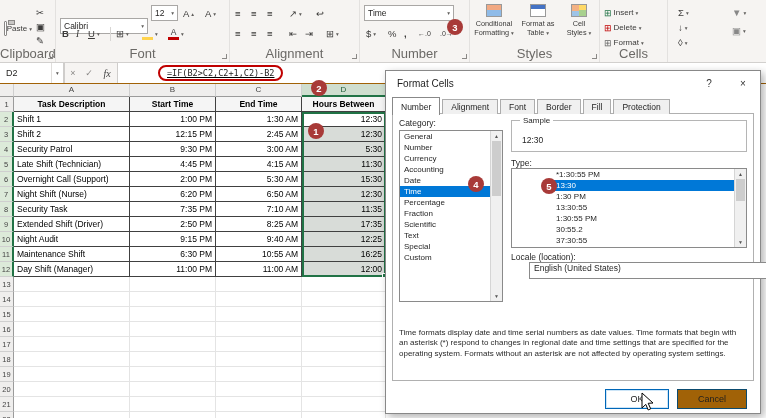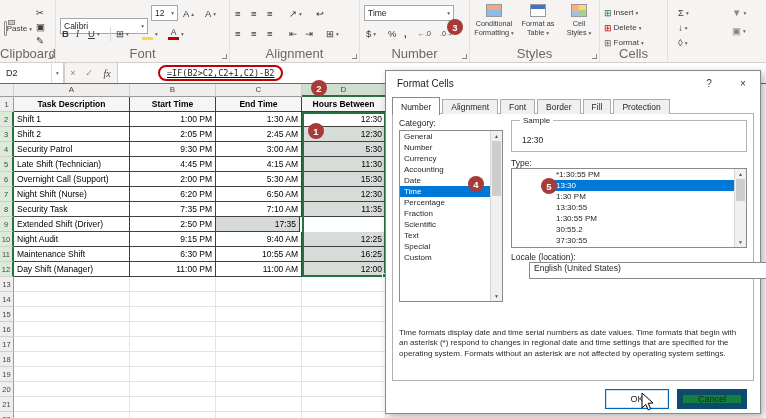--- a/index.html
+++ b/index.html
@@ -137,21 +137,21 @@
   #localecombo { position:absolute; left:136px; top:148px; width:262px; height:17px;
     border:1px solid #8a8a8a; display:flex; padding-left:4px;
     font-size:8.5px; background:#fff; }
   .ddbtn { position:absolute; right:1px; top:1px; bottom:1px; width:15px;
     background:#e8e8e8; border-left:1px solid #ccc; text-align:center;
     font-size:6px; line-height:14px; color:#444; }
   #desc { position:absolute; left:6px; top:214px; width:348px; font-size:8px;
     line-height:1.3; color:#2a2a2a; }
   .dlgbtn { position:absolute; top:318px; height:20px; font-size:9px;
     display:flex; align-items:center; justify-content:center;
-    border:6px solid #0c4a6e; background:#15803d; }
+    border:1px solid #0c4a6e; background:#a16207; }
   .dlgbtn.ok { left:219px; width:64px; background:#fff; border:1px solid #0067b8;
     box-shadow:inset 0 0 0 1px #cde5f7; }
   .dlgbtn.cancel { left:291px; width:70px; }
   #cursor { position:absolute; left:255px; top:321px; z-index:25; }
 </style>
 </head>
 <body>
 
 <div id="ribbon">
 
@@ -312,21 +312,21 @@
       <div class="grow">
         <div class="rowhead rh-sel">2</div>
         <div class="cell t ca left">Shift 1</div>
         <div class="cell t cb right">1:00 PM</div>
         <div class="cell t cc right">1:30 AM</div>
         <div class="cell t cd right active">12:30</div>
       </div>
       <div class="grow">
         <div class="rowhead rh-sel">3</div>
         <div class="cell t ca left">Shift 2</div>
-        <div class="cell t cb right">2:05 PM</div>
+        <div class="cell t cb right">12:15 PM</div>
         <div class="cell t cc right">2:45 AM</div>
         <div class="cell t cd right dsel">12:30</div>
       </div>
       <div class="grow">
         <div class="rowhead rh-sel">4</div>
         <div class="cell t ca left">Security Patrol</div>
         <div class="cell t cb right">9:30 PM</div>
         <div class="cell t cc right">3:00 AM</div>
         <div class="cell t cd right dsel">5:30</div>
       </div>
@@ -355,20 +355,21 @@
         <div class="rowhead rh-sel">8</div>
         <div class="cell t ca left">Security Task</div>
         <div class="cell t cb right">7:35 PM</div>
         <div class="cell t cc right">7:10 AM</div>
         <div class="cell t cd right dsel">11:35</div>
       </div>
       <div class="grow">
         <div class="rowhead rh-sel">9</div>
         <div class="cell t ca left">Extended Shift (Driver)</div>
         <div class="cell t cb right">2:50 PM</div>
+        <div class="cell t cc right">8:25 AM</div>
         <div class="cell t cd right dsel">17:35</div>
       </div>
       <div class="grow">
         <div class="rowhead rh-sel">10</div>
         <div class="cell t ca left">Night Audit</div>
         <div class="cell t cb right">9:15 PM</div>
         <div class="cell t cc right">9:40 AM</div>
         <div class="cell t cd right dsel">12:25</div>
       </div>
       <div class="grow">

